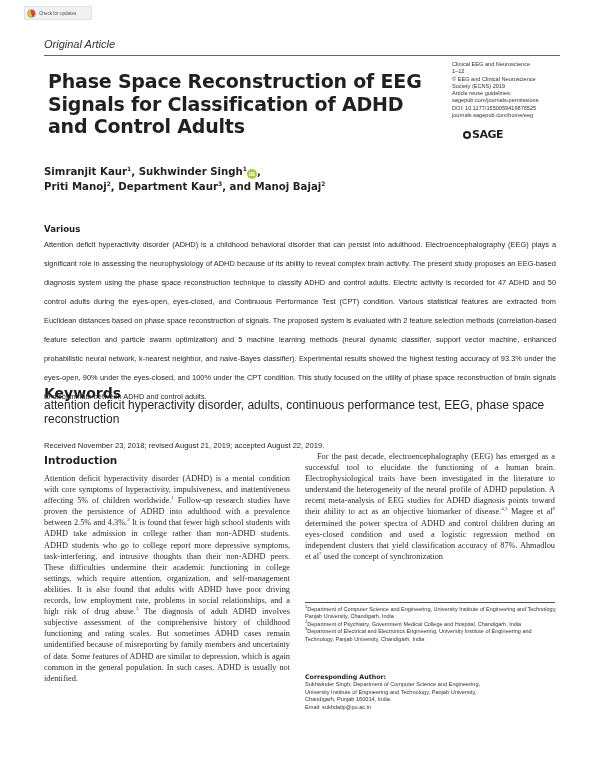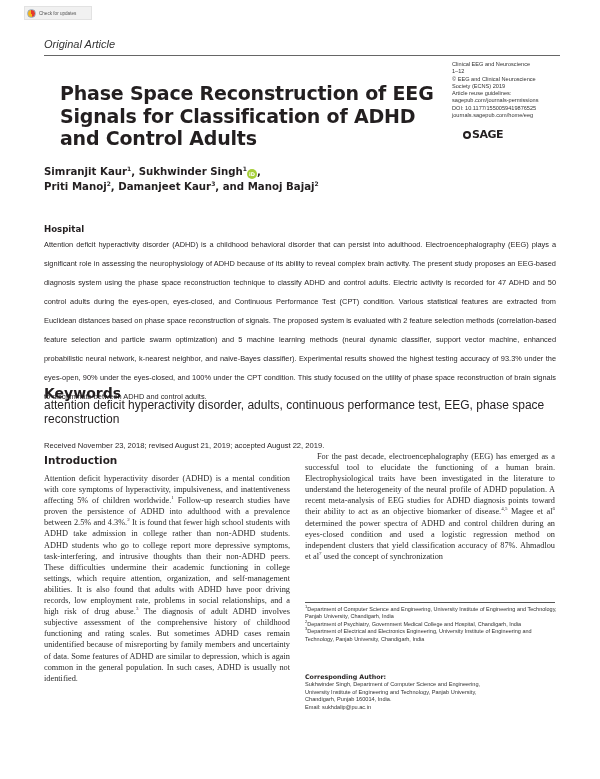--- a/index.html
+++ b/index.html
@@ -46,21 +46,21 @@
 <body>
 
 <div class="crossmark">
   <span class="crossmark-icon"></span>
   <span class="crossmark-label">Check for updates</span>
 </div>
 
 <div class="article-type">Original Article</div>
 <div class="top-rule"></div>
 
-<h1 class="title" style="margin:16px">Phase Space Reconstruction of EEG Signals for Classification of ADHD and Control Adults</h1>
+<h1 class="title" style="margin:4px">Phase Space Reconstruction of EEG Signals for Classification of ADHD and Control Adults</h1>
 
 <div class="journal-meta">
   <div>Clinical EEG and Neuroscience</div>
   <div>1–12</div>
   <div>© EEG and Clinical Neuroscience</div>
   <div>Society (ECNS) 2019</div>
   <div>Article reuse guidelines:</div>
   <div>sagepub.com/journals-permissions</div>
   <div>DOI: 10.1177/1550059419876525</div>
   <div>journals.sagepub.com/home/eeg</div>
@@ -70,26 +70,26 @@
   <span>SAGE</span>
 </div>
 
 <div class="authors">
   <div>
     <span>Simranjit Kaur</span><sup>1</sup>,
     <span>Sukhwinder Singh</span><sup>1</sup><span class="orcid-icon">iD</span>,
   </div>
   <div>
     <span>Priti Manoj</span><sup>2</sup>,
-    <span>Damanjeet Kaur</span><sup>3</sup>, and
+    <span>Department Kaur</span><sup>3</sup>, and
     <span>Manoj Bajaj</span><sup>2</sup>
   </div>
 </div>
 
-<div class="abstract-heading">Hospital</div>
+<div class="abstract-heading">Various</div>
 <div class="abstract-body">Attention deficit hyperactivity disorder (ADHD) is a childhood behavioral disorder that can persist into adulthood. Electroencephalography (EEG) plays a significant role in assessing the neurophysiology of ADHD because of its ability to reveal complex brain activity. The present study proposes an EEG-based diagnosis system using the phase space reconstruction technique to classify ADHD and control adults. Electric activity is recorded for 47 ADHD and 50 control adults during the eyes-open, eyes-closed, and Continuous Performance Test (CPT) condition. Various statistical features are extracted from Euclidean distances based on phase space reconstruction of signals. The proposed system is evaluated with 2 feature selection methods (correlation-based feature selection and particle swarm optimization) and 5 machine learning methods (neural dynamic classifier, support vector machine, enhanced probabilistic neural network, k-nearest neighbor, and naive-Bayes classifier). Experimental results showed the highest testing accuracy of 93.3% under the eyes-open, 90% under the eyes-closed, and 100% under the CPT condition. This study focused on the utility of phase space reconstruction of brain signals to discriminate between ADHD and control adults.</div>
 
 <div class="keywords-heading">Keywords</div>
 <div class="keywords-body">attention deficit hyperactivity disorder, adults, continuous performance test, EEG, phase space reconstruction</div>
 
 <div class="received">Received November 23, 2018; revised August 21, 2019; accepted August 22, 2019.</div>
 
 <div class="intro-heading">Introduction</div>
 
 <div class="col-left"><span>Attention deficit hyperactivity disorder (ADHD) is a mental condition with core symptoms of hyperactivity, impulsiveness, and inattentiveness affecting 5% of children worldwide.</span><sup>1</sup><span> Follow-up research studies have proven the persistence of ADHD into adulthood with a prevalence between 2.5% and 4.3%.</span><sup>2</sup><span> It is found that fewer high school students with ADHD take admission in college rather than non-ADHD students. ADHD students who go to college report more depressive symptoms, task-interfering, and intrusive thoughts than their non-ADHD peers. These difficulties undermine their academic functioning in college settings, which require attention, organization, and self-management abilities. It is also found that adults with ADHD have poor driving records, low employment rate, problems in social relationships, and a high risk of drug abuse.</span><sup>3</sup><span> The diagnosis of adult ADHD involves subjective assessment of the comprehensive history of childhood functioning and rating scales. But sometimes ADHD cases remain unidentified because of misreporting by family members and uncertainty of data. Some features of ADHD are similar to depression, which is again common in the general population. In such cases, ADHD is usually not identified.</span></div>

